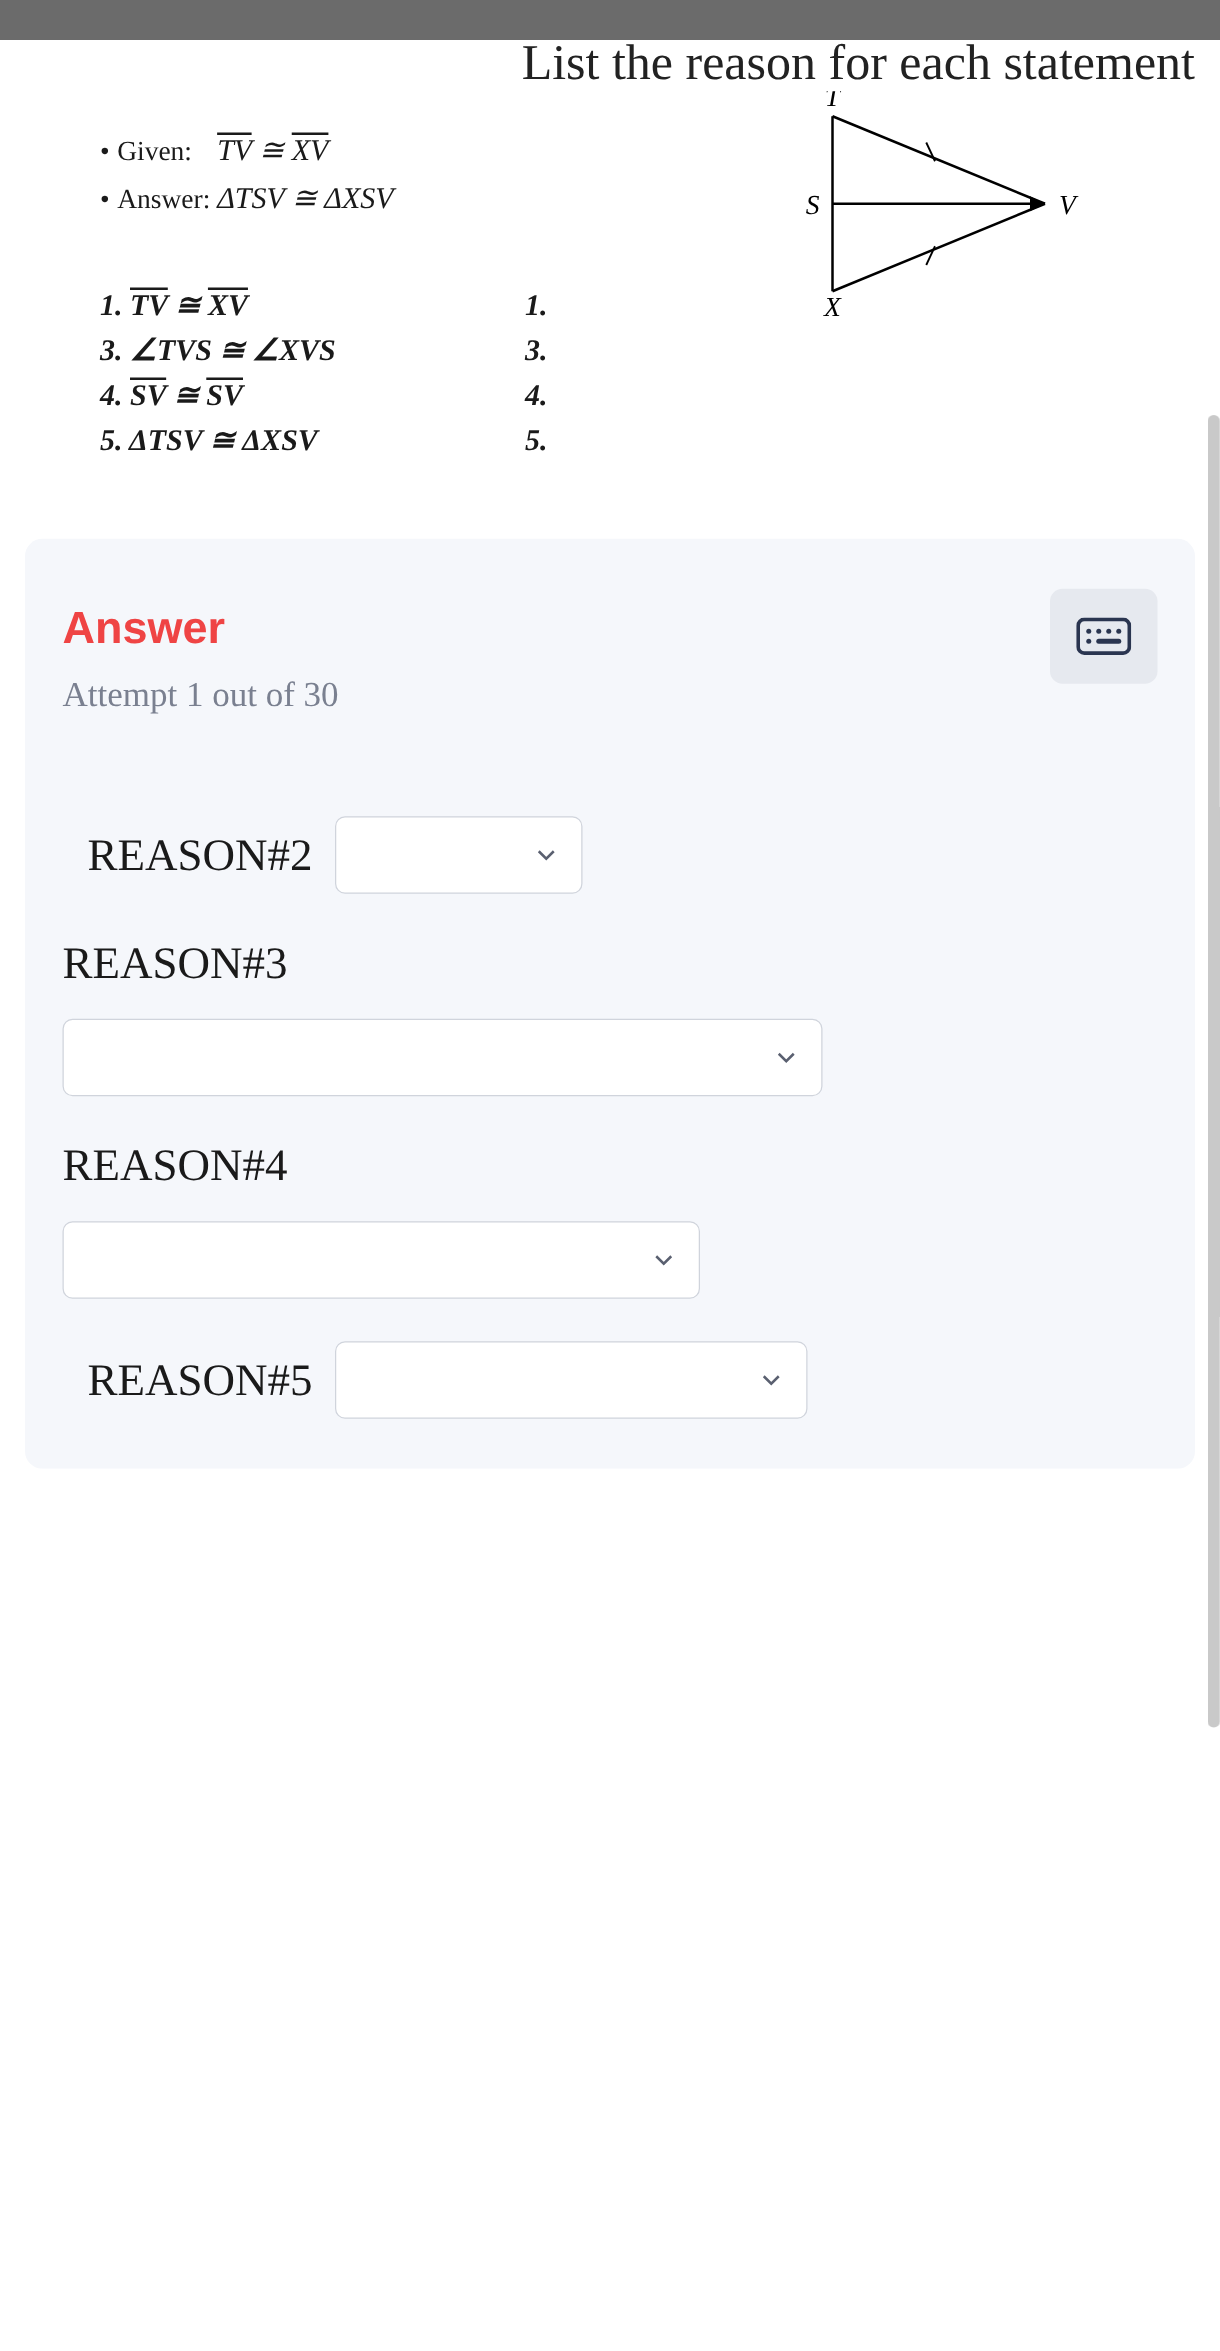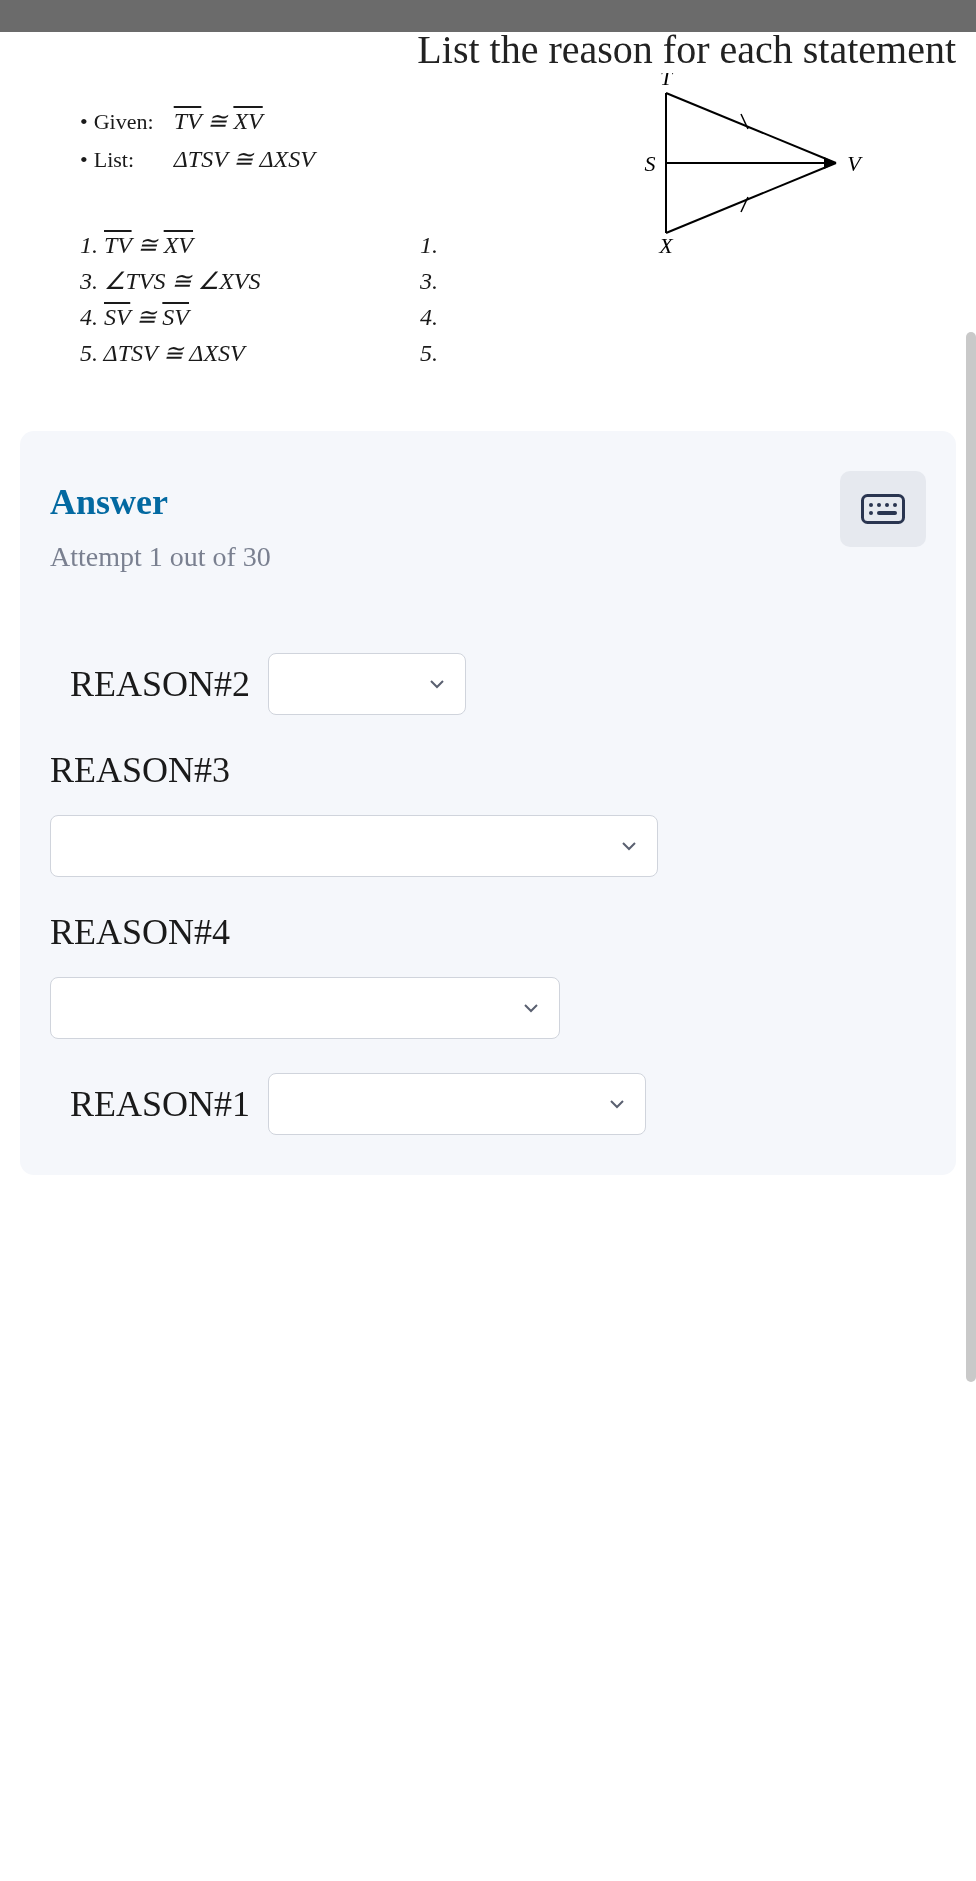--- a/index.html
+++ b/index.html
@@ -39,20 +39,21 @@
   .bullet { margin-right: 6px; font-size: 22px; }
   .label { font-size: 22px; min-width: 80px; }
   .math { font-style: italic; font-family: 'Times New Roman', serif; }
   .overline { text-decoration: overline; }
   .indent { margin-left: 102px; }
   .statements {
     margin-top: 50px;
     font-size: 24px;
     font-style: italic;
     line-height: 1.5;
+    font-weight: bold;
   }
   .statements .srow {
     display: flex;
   }
   .statements .left { width: 340px; }
   .statements .right { width: 40px; }
   .diagram {
     position: absolute;
     top: -30px;
     right: 100px;
@@ -62,22 +63,22 @@
   .answer-panel {
     background: #f5f7fb;
     margin: 0 20px;
     border-radius: 14px;
     padding: 50px 30px 40px 30px;
     position: relative;
   }
   .answer-title {
     font-size: 36px;
     font-weight: 700;
-    color: #0369a1;
-    font-family: Liberation Serif, serif;
+    color: #ef4444;
+    font-family: Liberation Sans, sans-serif;
   }
   .attempt {
     font-size: 28px;
     color: #7a8090;
     margin-top: 18px;
     font-family: Georgia, serif;
   }
   .keyboard-btn {
     position: absolute;
     top: 40px;
@@ -155,21 +156,21 @@
   <div class="given-prove">
     <div class="row">
       <span class="bullet">•</span>
       <span class="label">Given:</span>
       <span class="math">
         <span class="overline">TV</span><span> ≅ </span><span class="overline">XV</span>
       </span>
     </div>
     <div class="row">
       <span class="bullet">•</span>
-      <span class="label">List:</span>
+      <span class="label">Answer:</span>
       <span class="math">ΔTSV ≅ ΔXSV</span>
     </div>
   </div>
 
   <svg class="diagram" viewBox="0 0 240 180">
     <line x1="30" y1="20" x2="30" y2="160" stroke="#000" stroke-width="2"></line>
     <line x1="30" y1="20" x2="200" y2="90" stroke="#000" stroke-width="2"></line>
     <line x1="30" y1="160" x2="200" y2="90" stroke="#000" stroke-width="2"></line>
     <line x1="30" y1="90" x2="200" y2="90" stroke="#000" stroke-width="2"></line>
     <line x1="105" y1="41" x2="112" y2="56" stroke="#000" stroke-width="1.5"></line>
@@ -241,21 +242,21 @@
     <div class="reason-block">
       <div class="reason-label">REASON#4</div>
       <div class="select-box w1">
         <svg class="chevron" viewBox="0 0 20 20">
             <polyline points="4,7 10,13 16,7"></polyline>
           </svg>
       </div>
     </div>
 
     <div class="inline-row" style="margin-bottom:0;">
-      <div class="reason-label">REASON#1</div>
+      <div class="reason-label">REASON#5</div>
       <div class="select-box w5">
         <svg class="chevron" viewBox="0 0 20 20">
             <polyline points="4,7 10,13 16,7"></polyline>
           </svg>
       </div>
     </div>
 
   </div>
 </div>
 

